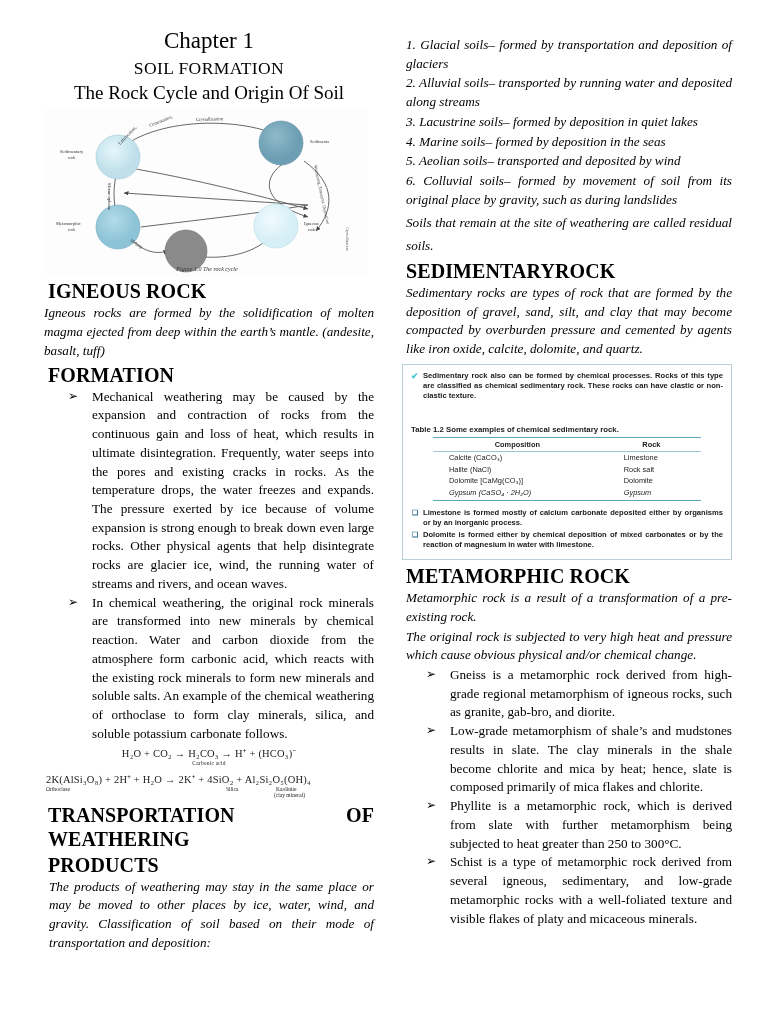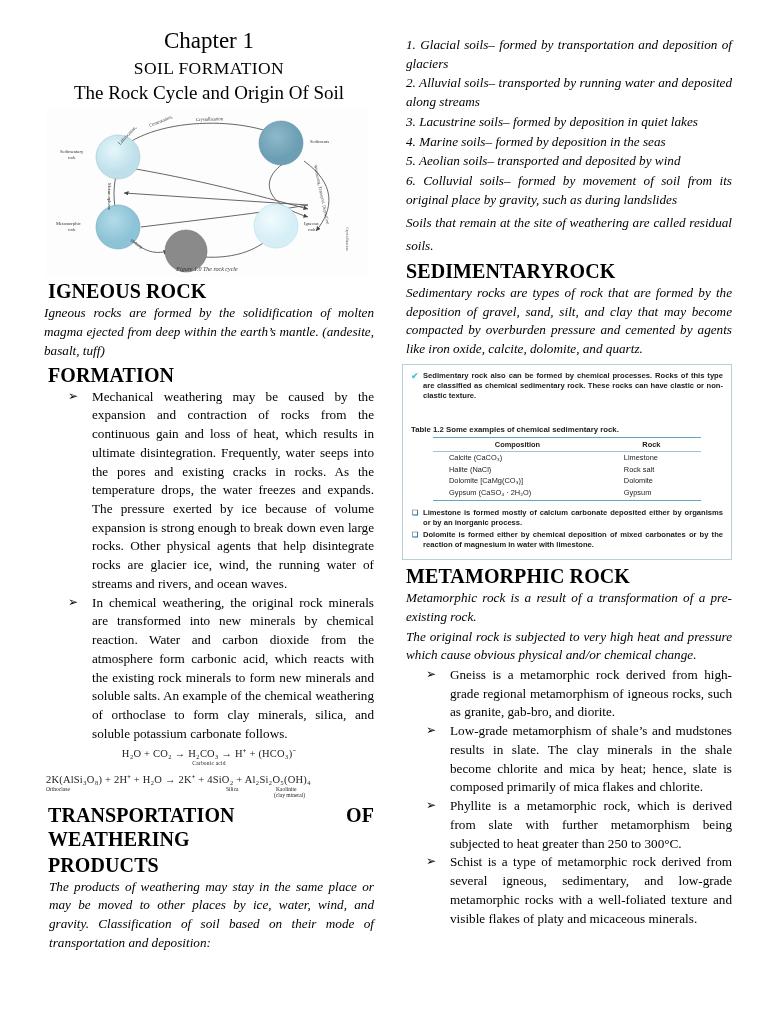--- a/index.html
+++ b/index.html
@@ -165,21 +165,21 @@
     text-align: center;
     padding: 2px 4px;
     border-top: 1.6px solid #5fa8bb;
     border-bottom: 0.9px solid #9ec6d2;
   }
   table.chem-table td {
     padding: 1.2px 4px;
   }
   table.chem-table td.comp { text-align: left; padding-left: 16px; }
   table.chem-table td.rock { text-align: left; padding-left: 22px; }
-  table.chem-table tr.last td { padding-bottom: 3px; }
+  table.chem-table tr.last td { padding-bottom: 3px; font-style: italic; }
   table.chem-table tfoot td { border-top: 1.8px solid #5fa8bb; height: 2px; padding: 0; }
   ul.slide-bullets {
     list-style: none;
     margin: 2px 0 0 0;
     padding: 0;
     font-size: 7.6px;
     line-height: 1.35;
   }
   ul.slide-bullets li {
     position: relative;

